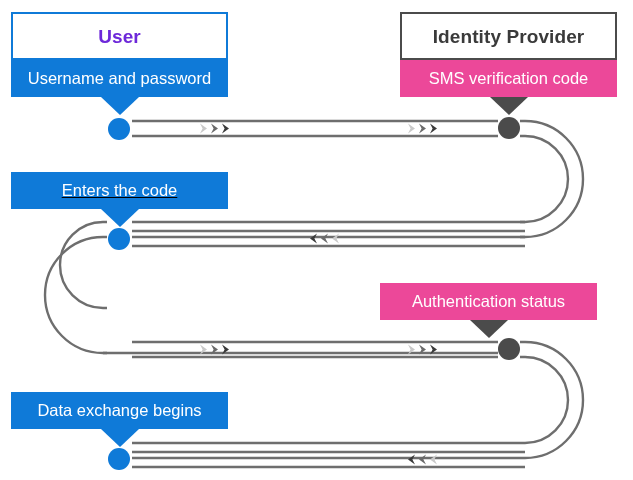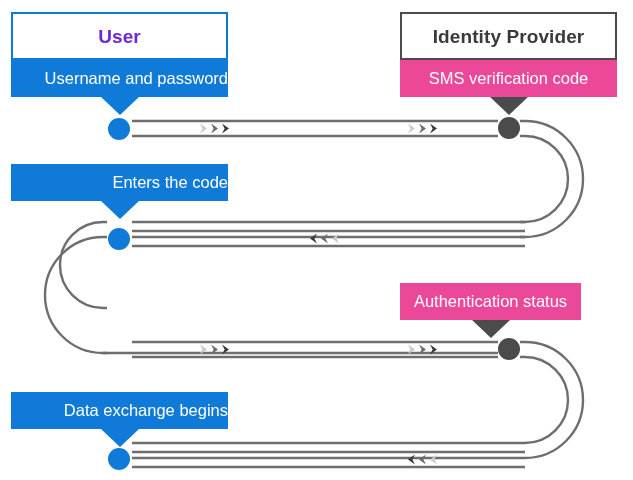--- a/index.html
+++ b/index.html
@@ -18,21 +18,21 @@
     color:#ffffff;font-size:16.5px;white-space:nowrap;
   }
   .callout .tail{
     position:absolute;left:50%;transform:translateX(-50%);
     width:0;height:0;border-left:19px solid transparent;
     border-right:19px solid transparent;
   }
 
   
   .theme-blue .hdr{border:2px solid #0f7ad8;color:#6d28d9;}
-  .theme-blue .bar{background:#0f7ad8;text-align:right;}
+  .theme-blue .bar{background:#0f7ad8;}
   .theme-blue .tail{border-top:18px solid #0f7ad8;}
 
   
   .theme-gray .hdr{border:2px solid #4b4b4b;color:#3a3a3a;}
   .theme-gray .bar{background:#ec4899;}
   .theme-gray .tail{border-top:18px solid #4b4b4b;}
 </style>
 </head>
 <body>
 
@@ -131,26 +131,26 @@
     <div class="bar">Username and password</div>
     <div class="tail" style="top:85px;"></div>
   </div>
 
   <div class="callout theme-gray" style="left:400px;top:12px;width:217px;">
     <div class="hdr">Identity Provider</div>
     <div class="bar">SMS verification code</div>
     <div class="tail" style="top:85px;"></div>
   </div>
 
-  <div class="callout theme-blue" style="left:11px;top:164px;width:217px;">
+  <div class="callout theme-blue" style="left:11px;top:172px;width:217px;text-decoration:underline;">
     <div class="bar">Enters the code</div>
     <div class="tail" style="top:37px;"></div>
   </div>
 
-  <div class="callout theme-gray" style="left:400px;top:283px;width:181px;">
+  <div class="callout theme-gray" style="left:380px;top:283px;width:217px;">
     <div class="bar">Authentication status</div>
     <div class="tail" style="top:37px;"></div>
   </div>
 
   <div class="callout theme-blue" style="left:11px;top:392px;width:217px;">
     <div class="bar">Data exchange begins</div>
     <div class="tail" style="top:37px;"></div>
   </div>
 
 </div>

